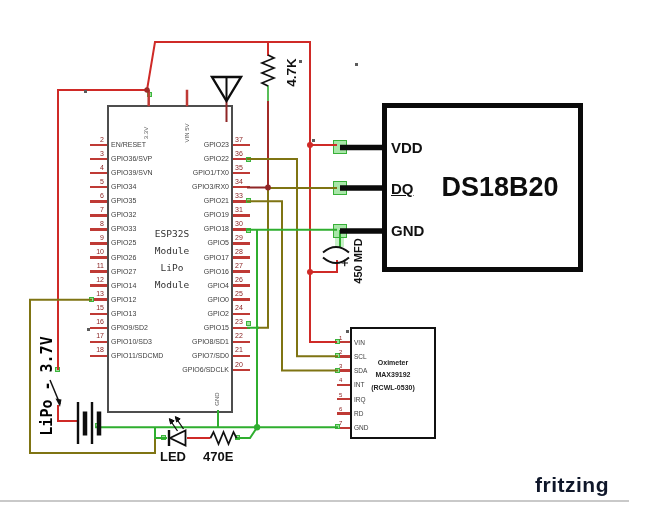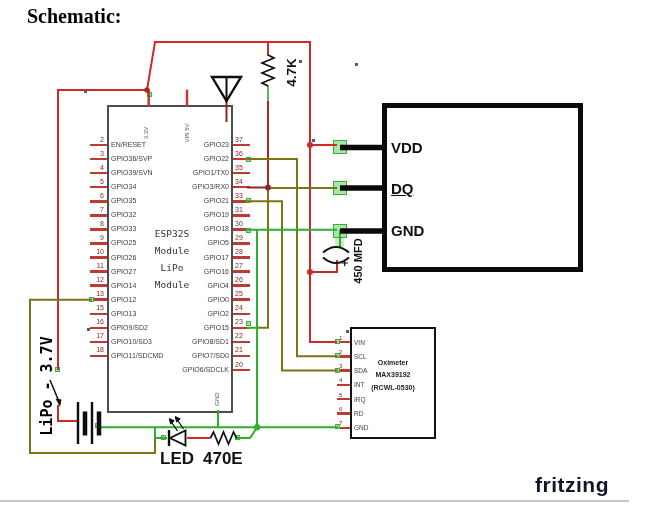--- a/index.html
+++ b/index.html
@@ -17,47 +17,47 @@
   .pad{position:absolute;background:#9ce29c;border:1px solid #3cb43c;box-sizing:border-box;z-index:2;}
   .bigpad{position:absolute;background:#a8e6a8;border:1px solid #38b038;box-sizing:border-box;z-index:2;}
   .palepad{position:absolute;background:#c8f0c8;z-index:2;}
   .mono{font-family:"DejaVu Sans Mono", monospace;}
   .center-line{position:absolute;left:127px;width:90px;text-align:center;font-size:9.5px;color:#333;
                font-family:"DejaVu Sans Mono", monospace;z-index:4;}
   .rot{transform:rotate(-90deg);text-align:center;z-index:4;white-space:nowrap;}
   .tinyrot{font-size:6px;color:#555;}
   .dslabel{position:absolute;left:391px;font-size:15px;font-weight:600;color:#111;z-index:4;}
   .oxiline{position:absolute;left:352px;width:82px;text-align:center;font-weight:bold;font-size:7px;color:#222;z-index:4;}
-  .complabel{font-size:17px;font-weight:600;color:#111;z-index:4;}
+  .complabel{font-size:13px;font-weight:600;color:#111;z-index:4;}
   .mark{position:absolute;width:3px;height:3px;background:#5b5b5b;z-index:4;}
   svg.wires{position:absolute;left:0;top:0;z-index:3;pointer-events:none;}
   .logo{position:absolute;left:535px;top:473px;font-size:21px;font-weight:700;color:#0f172a;
         letter-spacing:0.5px;z-index:4;}
   .divider{position:absolute;left:0;top:500px;width:629px;height:2px;background:#c9c9c9;z-index:1;}
 </style>
 </head>
 <body>
 
 <div id="canvas">
 
-  <div class="abs title" style="left:27px;top:5px;">Schematic:</div>
 
   <div class="box esp32-box"></div>
   <div class="box ds-box"></div>
   <div class="box oxi-box"></div>
 
   <div class="center-line" style="top:228px;">ESP32S</div>
   <div class="center-line" style="top:245px;">Module</div>
   <div class="center-line" style="top:262px;">LiPo</div>
   <div class="center-line" style="top:279px;">Module</div>
 
   <div class="abs rot tinyrot" style="left:121px;top:130px;width:50px;">3.3V</div>
   <div class="abs rot tinyrot" style="left:162px;top:130px;width:50px;">VIN 5V</div>
   <div class="abs rot tinyrot" style="left:192px;top:396px;width:50px;">GND</div>
 
+  <div class="abs" style="left:420px;top:172px;width:160px;text-align:center;font-size:27px;font-weight:600;color:#0d0d0d;z-index:4;">DS18B20</div>
   <div class="dslabel" style="top:139px;">VDD</div>
   <div class="dslabel" style="top:180px;text-decoration:underline;">DQ</div>
   <div class="dslabel" style="top:222px;">GND</div>
 
   <div class="oxiline" style="top:359px;">Oximeter</div>
   <div class="oxiline" style="top:371px;">MAX39192</div>
   <div class="oxiline" style="top:384px;">(RCWL-0530)</div>
 
   <div class="abs rot complabel" style="left:251px;top:65px;width:80px;font-size:13.5px;">4.7K</div>
   <div class="abs rot complabel" style="left:313px;top:255px;width:90px;font-size:11px;">450 MFD</div>

